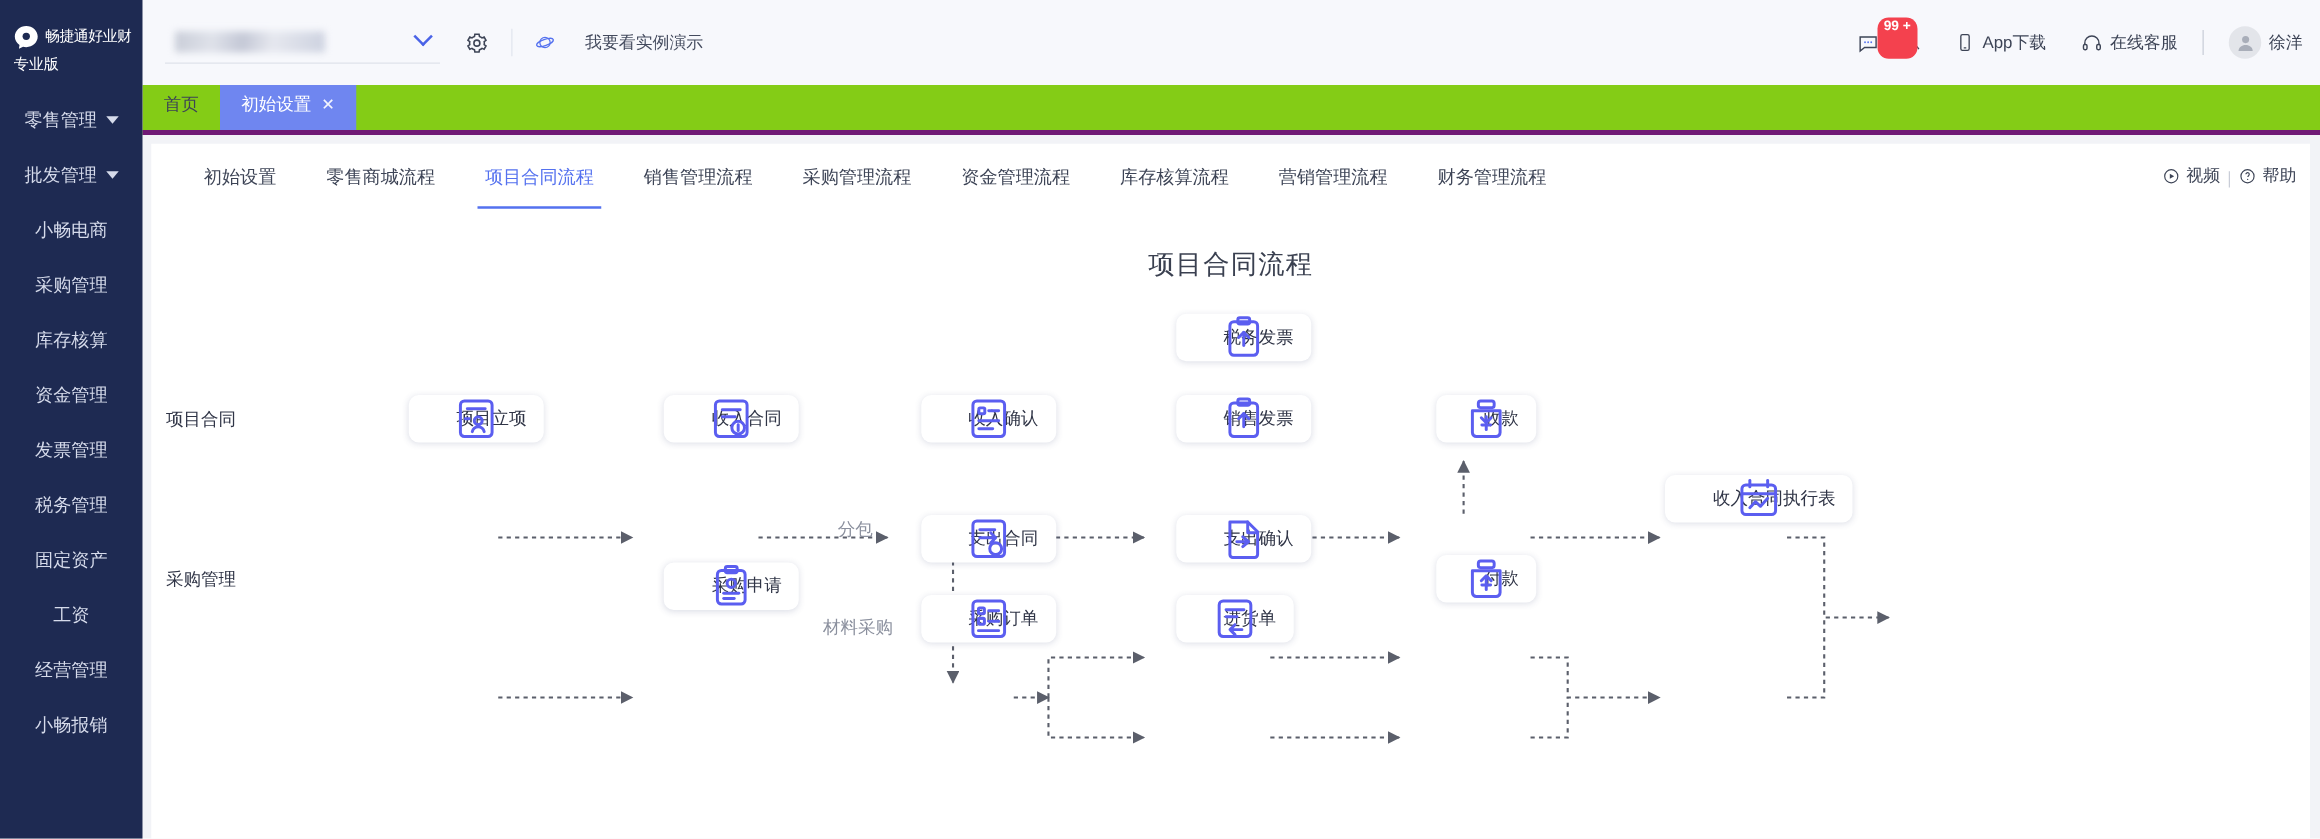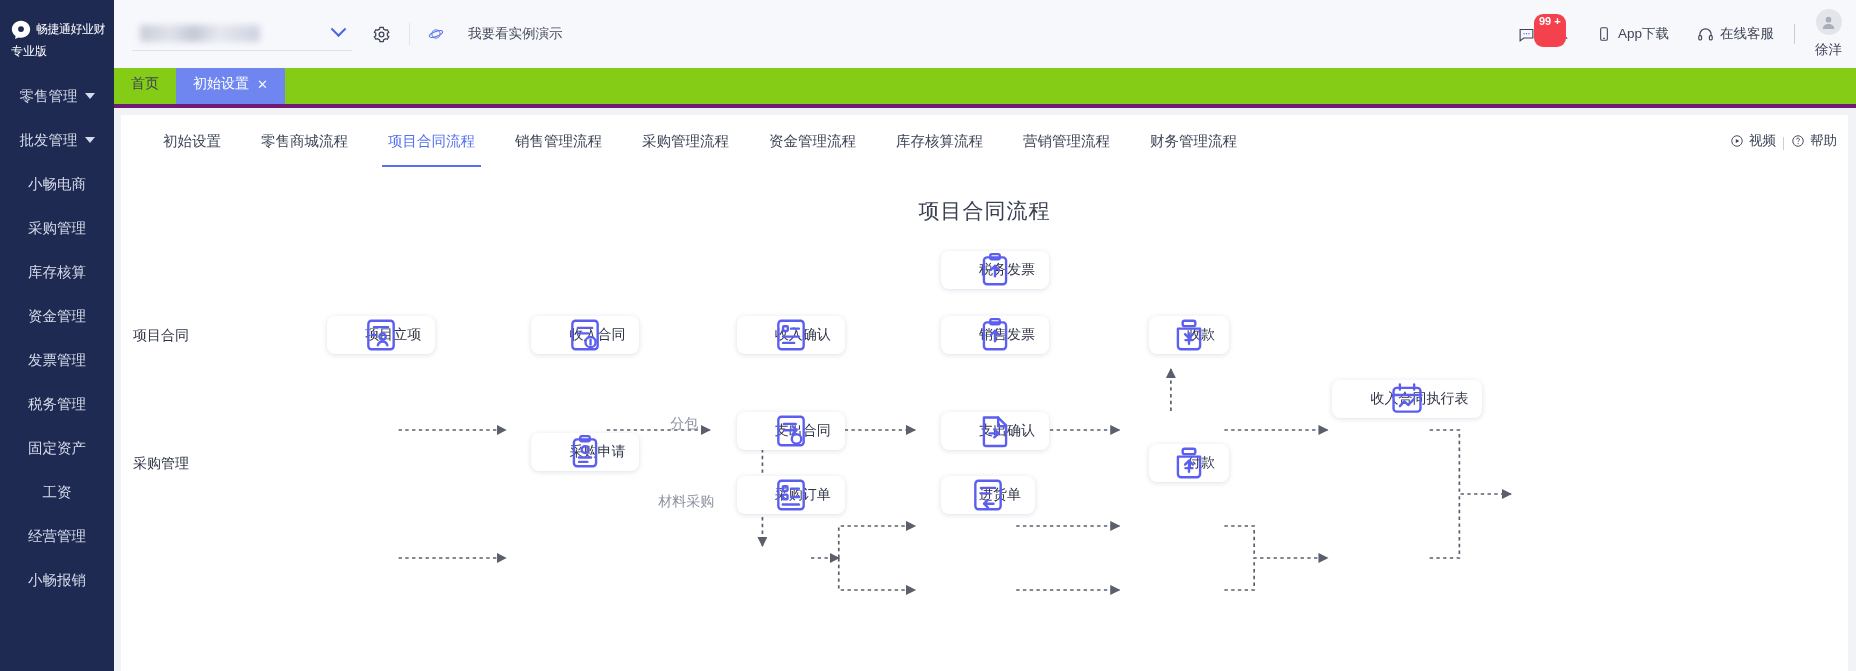--- a/index.html
+++ b/index.html
@@ -238,21 +238,21 @@
         </span>
         <span class="tr-item">
           <svg viewBox="0 0 24 24" width="17" height="17" fill="none" stroke="#3d4456" stroke-width="1.6">
             <path d="M4 14v-2a8 8 0 0116 0v2"></path>
             <rect x="2.5" y="13.5" width="4" height="6" rx="1.6"></rect>
             <rect x="17.5" y="13.5" width="4" height="6" rx="1.6"></rect>
           </svg>
           <span>在线客服</span>
         </span>
         <span class="sr-div" style="margin:0 6px;height:20px;"></span>
-        <span class="tr-item" style="padding-right:0;flex-direction:column;">
+        <span class="tr-item" style="padding-right:0;">
           <span class="avatar">
             <svg viewBox="0 0 24 24" width="17" height="17" fill="#a9aeb9">
               <circle cx="12" cy="8" r="4"></circle>
               <path d="M4 21c0-4.4 3.6-7 8-7s8 2.6 8 7z"></path>
             </svg>
           </span>
           <span>徐洋</span>
         </span>
       </div>
     </header>
@@ -434,21 +434,21 @@
                 <svg viewBox="0 0 24 24" width="19" height="19" fill="none" stroke="#5b5ef0" stroke-width="1.5" stroke-linecap="round" stroke-linejoin="round">
                   <rect x="3.5" y="5" width="17" height="15" rx="2"></rect>
                   <line x1="3.5" y1="9.5" x2="20.5" y2="9.5"></line>
                   <line x1="7.5" y1="2.8" x2="7.5" y2="6"></line>
                   <line x1="16.5" y1="2.8" x2="16.5" y2="6"></line>
                   <path d="M7.5 16.5l2.8-3 2.6 2.3 3.6-4"></path>
                 </svg>
               </span>
               <span>收入合同执行表</span>
             </div>
-            <div class="node" style="left: 23.7658%; top: 200px;">
+            <div class="node" style="left: 23.7658%; top: 217px;">
               <span class="ic">
                 <svg viewBox="0 0 24 24" width="19" height="19" fill="none" stroke="#5b5ef0" stroke-width="1.5" stroke-linecap="round" stroke-linejoin="round">
                   <rect x="5" y="4" width="14" height="17" rx="2"></rect>
                   <rect x="9" y="2" width="6" height="3.2" rx="1"></rect>
                   <circle cx="12" cy="10.5" r="2.1"></circle>
                   <line x1="8.2" y1="15.5" x2="15.8" y2="15.5"></line>
                   <line x1="8.2" y1="18.2" x2="13.5" y2="18.2"></line>
                 </svg>
               </span>
               <span>采购申请</span>

